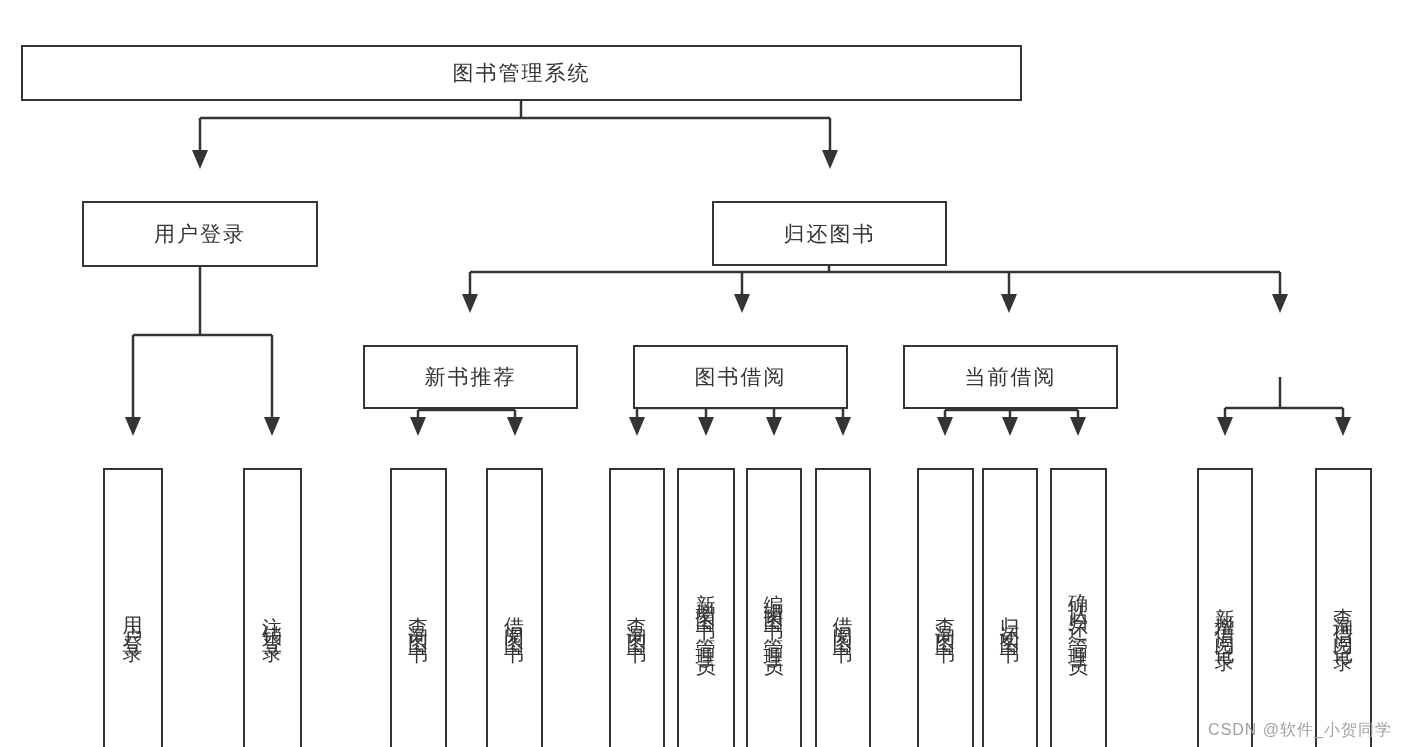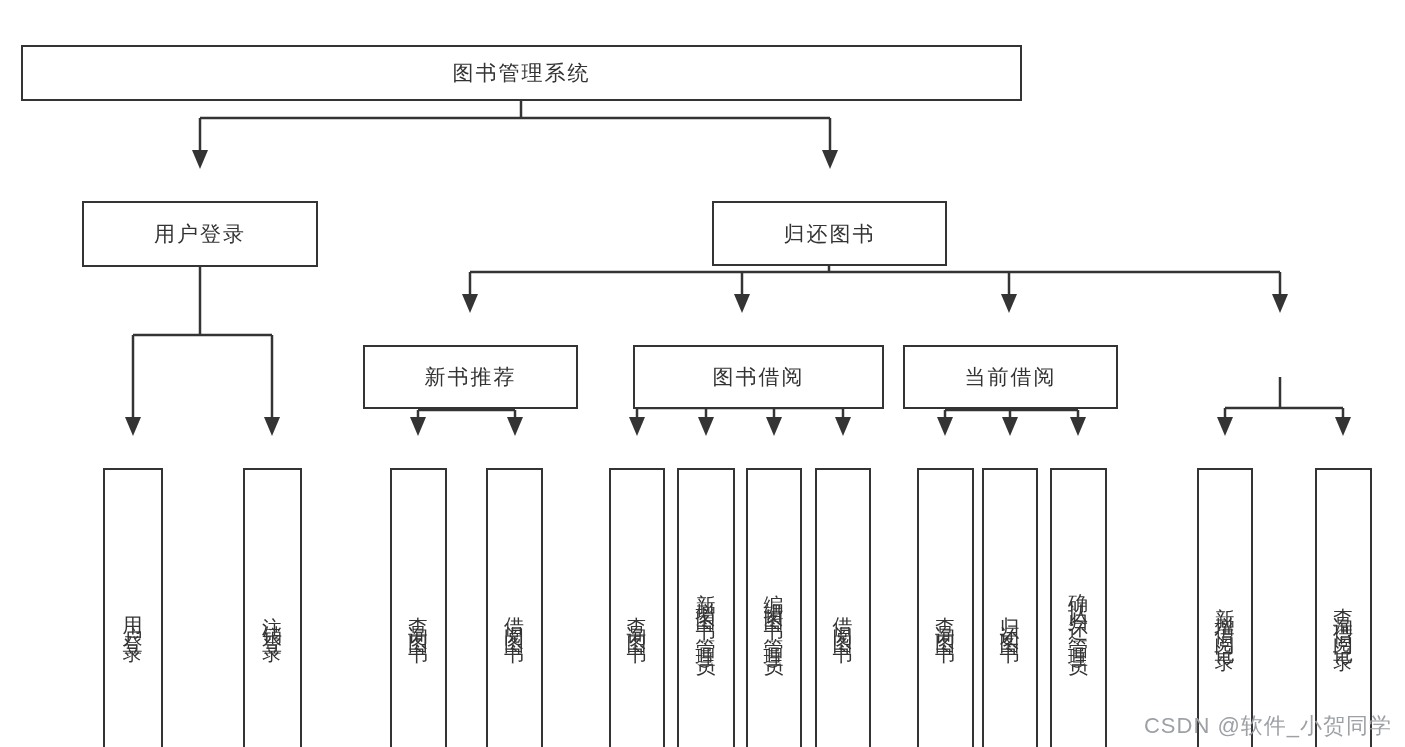--- a/index.html
+++ b/index.html
@@ -45,21 +45,21 @@
     text-orientation: mixed;
     letter-spacing: 9px;
     line-height: 1;
     top: 436px;
     height: 301px;
   }
   .watermark {
     position: absolute;
     right: 13px;
     bottom: 6px;
-    font-size: 22px;
+    font-size: 16px;
     letter-spacing: 1px;
     color: #9da1a6;
     white-space: nowrap;
   }
   svg line, svg polyline {
     stroke: #343434;
     stroke-width: 2.5;
   }
   svg polygon {
     fill: #343434;
@@ -146,21 +146,21 @@
       <polygon points="1335,417 1351,417 1343,436"></polygon>
     </g>
   </svg>
 
   <div class="node hbox" style="left:21px; top:13px; width:1001px; height:56px;">图书管理系统</div>
 
   <div class="node hbox" style="left:82px; top:169px; width:236px; height:66px;">用户登录</div>
   <div class="node hbox" style="left:712px; top:169px; width:235px; height:65px;">归还图书</div>
 
   <div class="node hbox" style="left:363px; top:313px; width:215px; height:64px;">新书推荐</div>
-  <div class="node hbox" style="left:633px; top:313px; width:251px; height:64px;">图书借阅</div>
+  <div class="node hbox" style="left:633px; top:313px; width:215px; height:64px;">图书借阅</div>
   <div class="node hbox" style="left:903px; top:313px; width:215px; height:64px;font-family:Liberation Mono, monospace;">当前借阅</div>
 
   <div class="node vbox" style="left:103px; width:60px;">用户登录</div>
   <div class="node vbox" style="left:243px; width:59px;">注销登录</div>
 
   <div class="node vbox" style="left:390px; width:57px;">查询图书</div>
   <div class="node vbox" style="left:486px; width:57px;">借阅图书</div>
 
   <div class="node vbox" style="left:609px; width:56px;">查询图书</div>
   <div class="node vbox" style="left:677px; width:58px;">新增图书（管理员）</div>

